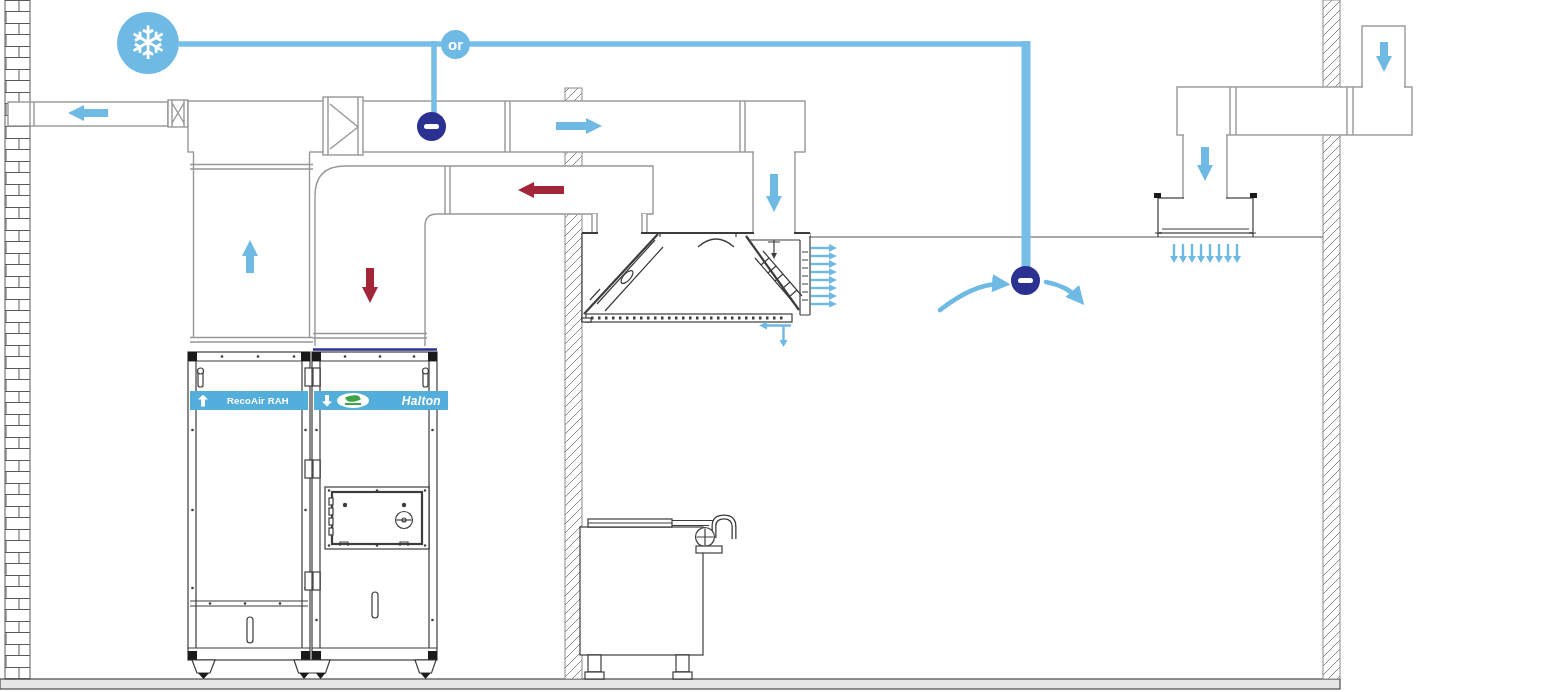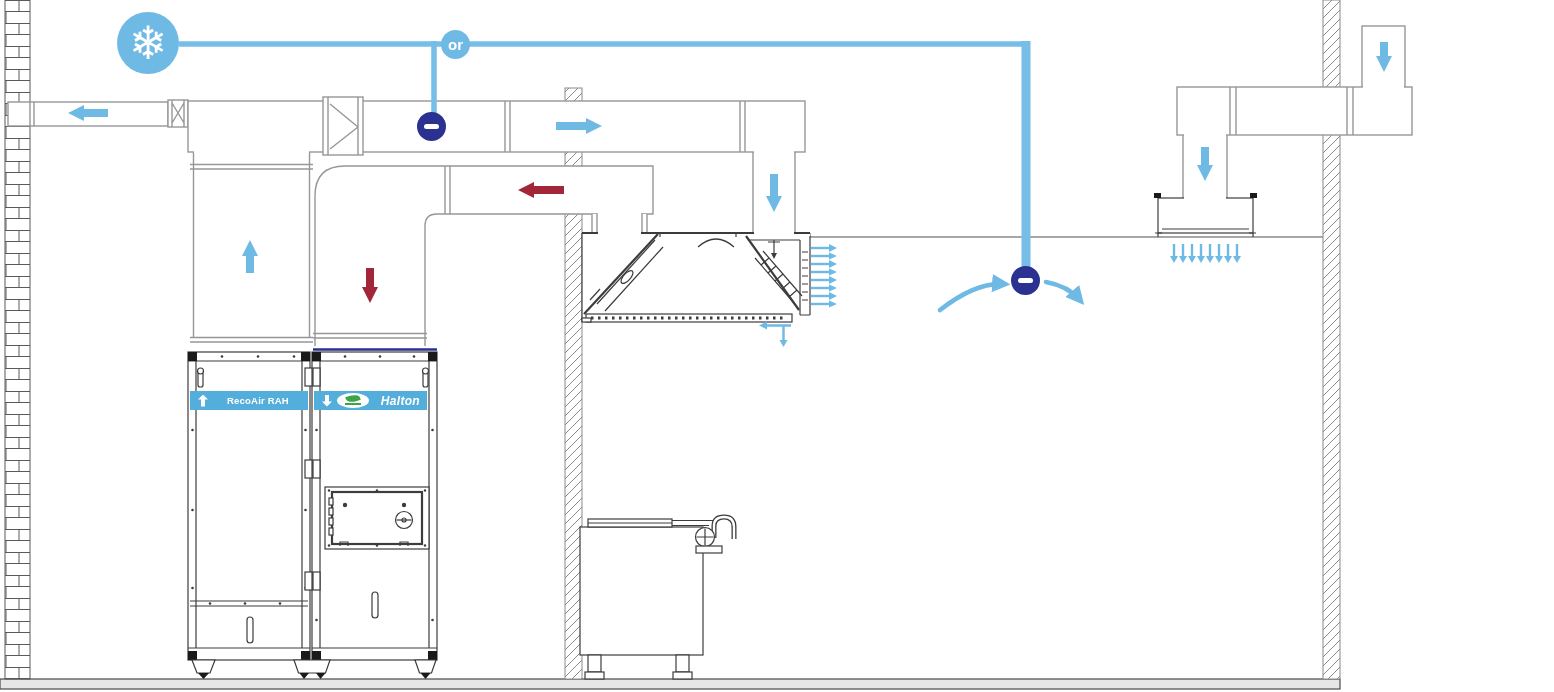--- a/index.html
+++ b/index.html
@@ -37,21 +37,21 @@
   .orb  {left:441px;top:30px;width:29px;height:29px;background:var(--air-supply,#6FB9E5);
          color:#fff;font-weight:bold;font-size:15px;}
   .damper{width:29px;height:29px;background:var(--damper-navy,#2B3191);}
   .damper .bar{width:15px;height:5px;background:#fff;border-radius:2.5px;}
   .d1{left:417px;top:112px;} .d2{left:1011px;top:266px;}
 
   
   .banner{position:absolute;top:391px;height:19px;background:var(--banner-blue,#54AEDC);
           display:flex;align-items:center;color:#fff;}
   .banner-l{left:190px;width:118px;}
-  .banner-r{left:314px;width:113px;}
+  .banner-r{left:314px;width:134px;}
   .arr-up,.arr-down{width:10px;height:12px;background:#fff;flex:0 0 auto;margin-left:8px;}
   .arr-up  {clip-path:polygon(50% 0,100% 42%,70% 42%,70% 100%,30% 100%,30% 42%,0 42%);}
   .arr-down{clip-path:polygon(50% 100%,100% 58%,70% 58%,70% 0,30% 0,30% 58%,0 58%);}
   .banner-text{flex:1;text-align:center;font-size:9.5px;font-weight:bold;letter-spacing:.2px;}
   .halton-text{margin-left:auto;margin-right:7px;font-size:12px;font-weight:bold;font-style:italic;letter-spacing:.3px;}
   .logo-oval{position:relative;width:32px;height:15px;background:#fff;border-radius:50%;margin-left:5px;flex:0 0 auto;}
   .leaf{position:absolute;left:9px;top:2px;width:14px;height:7px;background:var(--logo-green,#3EA447);
         border-radius:0 70% 0 70%;transform:rotate(-18deg);}
   .leaf-line{position:absolute;left:8px;top:10px;width:16px;height:2px;background:var(--logo-green,#3EA447);}
 </style>

